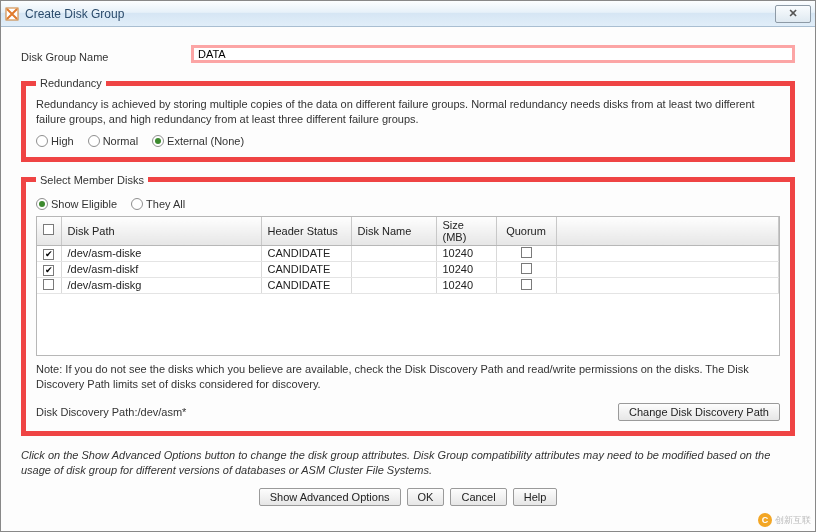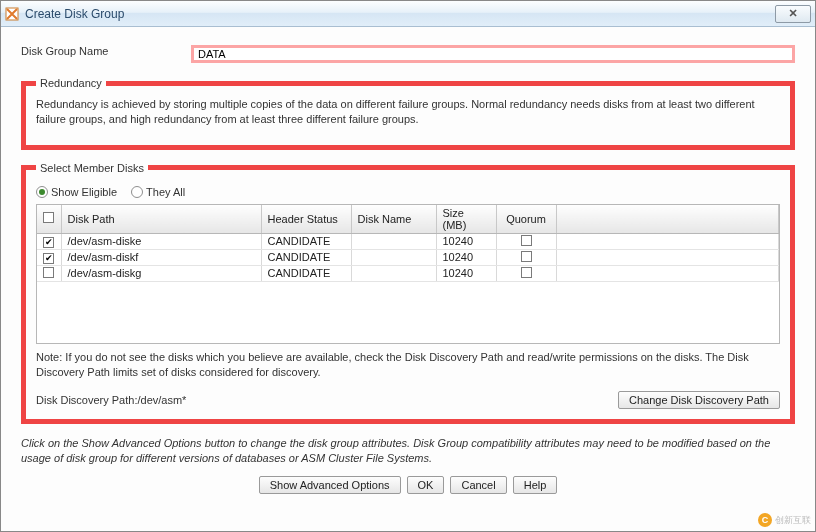--- a/index.html
+++ b/index.html
@@ -50,21 +50,21 @@
     cursor: pointer;
   }
   .content {
     position: absolute;
     top: 26px; left: 0; right: 0; bottom: 0;
     background: #fdfdfd;
     padding: 18px 20px 12px 20px;
   }
   .row {
     display: flex;
-    align-items: flex-start;
+    align-items: flex-end;
     margin-bottom: 14px;
   }
   .label-col {
     width: 170px;
     color: #333;
   }
   .text-input {
     flex: 1;
     height: 18px;
     border: 3px solid #fca5a5;
@@ -184,20 +184,36 @@
   <div class="content">
 
     <div class="row">
       <div class="label-col">Disk Group Name</div>
       <input class="text-input" type="text" value="DATA" style="">
     </div>
 
     <fieldset>
       <legend>Redundancy</legend>
       <div class="desc">Redundancy is achieved by storing multiple copies of the data on different failure groups. Normal redundancy needs disks from at least two different failure groups, and high redundancy from at least three different failure groups.</div>
+      <div class="radio-row">
+        <div class="radio-item">
+          <span class="radio-outer"></span>
+          <span>High</span>
+        </div>
+        <div class="radio-item">
+          <span class="radio-outer"></span>
+          <span>Normal</span>
+        </div>
+        <div class="radio-item">
+          <span class="radio-outer">
+              <span class="radio-inner"></span>
+            </span>
+          <span>External (None)</span>
+        </div>
+      </div>
     </fieldset>
 
     <fieldset>
       <legend>Select Member Disks</legend>
       <div class="radio-row">
         <div class="radio-item">
           <span class="radio-outer">
               <span class="radio-inner"></span>
             </span>
           <span>Show Eligible</span>

